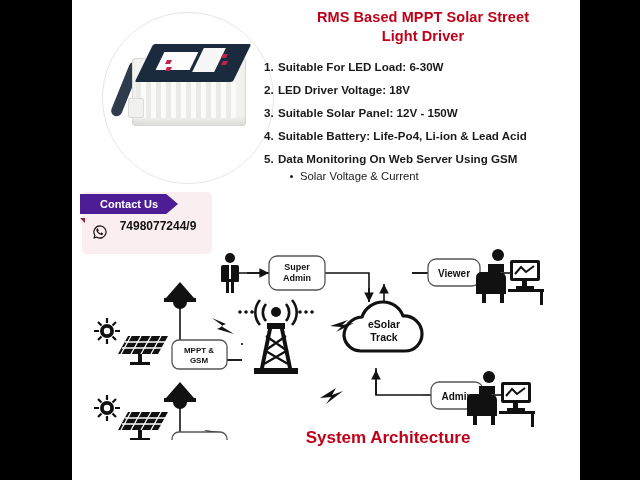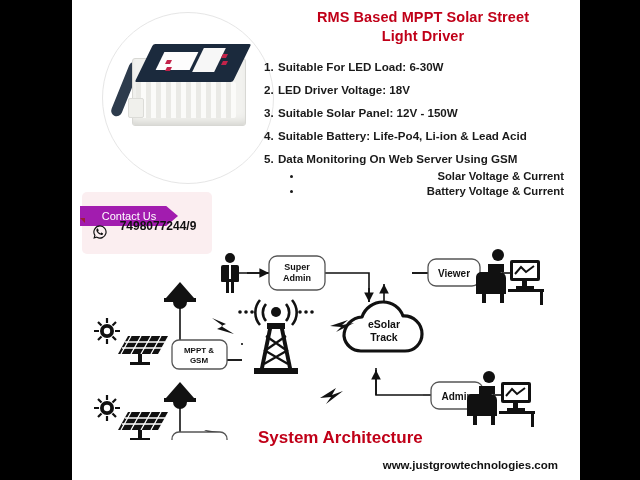--- a/index.html
+++ b/index.html
@@ -46,45 +46,45 @@
   #headline{position:absolute;left:206px;top:8px;width:290px;
             text-align:center;color:#c00018;font-weight:bold;font-size:14.5px;
             line-height:19px;letter-spacing:.1px;}
 
   
   #features{position:absolute;left:192px;top:60px;width:300px;}
   .feat{font-size:11.6px;font-weight:bold;color:#1a1a1a;line-height:13px;
         margin-bottom:10px;white-space:nowrap;}
   .feat .num{display:inline-block;width:14px;}
   #sublist{margin:-6px 0 0 24px;}
-  .sub{font-size:11.3px;font-weight:bold;color:#1a1a1a;line-height:15px;
-       position:relative;padding-left:12px;white-space:nowrap;text-align:right;}
+  .sub{font-size:11.3px;font-weight:normal;color:#1a1a1a;line-height:15px;
+       position:relative;padding-left:12px;white-space:nowrap;}
   .sub:before{content:"";position:absolute;left:2px;top:6px;width:3px;height:3px;
               background:#1a1a1a;border-radius:50%;}
 
   
   #contact{position:absolute;left:10px;top:192px;width:130px;height:62px;
            background:#fbeef0;border-radius:5px;}
-  #ribbon{position:absolute;left:-2px;top:14px;width:98px;height:20px;
-          background:#a21caf;color:#fff;font-size:11px;font-weight:normal;
+  #ribbon{position:absolute;left:-2px;top:2px;width:98px;height:20px;
+          background:#4c1d95;color:#fff;font-size:11px;font-weight:bold;
           line-height:20px;text-align:center;
           clip-path:polygon(0 0,88% 0,100% 50%,88% 100%,0 100%);}
   #ribbon-tail{position:absolute;left:-2px;top:26px;width:0;height:0;
                border-top:5px solid #9b1f38;border-left:5px solid transparent;}
   #wa-icon{position:absolute;left:10px;top:32px;width:16px;height:16px;}
   #phone{position:absolute;left:28px;top:28px;width:96px;
          font-size:12px;font-weight:bold;color:#111;line-height:13px;
          text-align:center;}
 
   
   #diagram{position:absolute;left:0;top:240px;width:508px;height:200px;}
   #diagram svg{display:block;}
 
   
-  #sys-title{position:absolute;left:186px;top:428px;width:260px;
+  #sys-title{position:absolute;left:186px;top:428px;width:260px;text-align:center;
              color:#c00018;font-weight:bold;font-size:17px;}
   #site{position:absolute;left:196px;top:459px;width:290px;text-align:right;
         color:#111;font-weight:bold;font-size:11.5px;}
 </style>
 </head>
 <body>
 
 <div id="stage">
 
   <div class="bar left"></div>
@@ -126,21 +126,20 @@
         <span class="num">3.</span><span>Suitable Solar Panel: 12V - 150W</span>
       </div>
       <div class="feat">
         <span class="num">4.</span><span>Suitable Battery: Life-Po4, Li-ion &amp; Lead Acid</span>
       </div>
       <div class="feat">
         <span class="num">5.</span><span>Data Monitoring On Web Server Using GSM</span>
       </div>
       <div id="sublist">
         <div class="sub">Solar Voltage &amp; Current</div>
-        <div class="sub">Battery Voltage &amp; Current</div>
       </div>
     </div>
 
     <div id="contact">
       <div id="ribbon">Contact Us</div>
       <div id="ribbon-tail"></div>
       <div id="wa-icon">
         <svg width="16" height="16" viewBox="0 0 24 24">
           <path d="M12 2a10 10 0 0 0-8.6 15.1L2 22l5-1.3A10 10 0 1 0 12 2zm0 1.8a8.2 8.2 0 1 1-4.3 15.2l-.3-.2-2.9.8.8-2.8-.2-.3A8.2 8.2 0 0 1 12 3.8z" fill="#111"></path>
           <path d="M9.2 7.4c-.2-.5-.4-.5-.6-.5h-.5c-.2 0-.5.1-.7.4-.3.3-.9.9-.9 2.1s.9 2.4 1 2.6c.1.2 1.7 2.8 4.3 3.8 2.1.8 2.6.7 3 .6.5 0 1.4-.6 1.6-1.2.2-.6.2-1 .1-1.2l-.6-.3-1.6-.8c-.2-.1-.4-.1-.6.1l-.8 1c-.1.2-.3.2-.5.1-.2-.1-1-.4-1.9-1.2-.7-.6-1.2-1.4-1.3-1.6-.1-.2 0-.4.1-.5l.4-.5.3-.5v-.5l-.8-1.9z" fill="#111"></path>
@@ -345,16 +344,15 @@
 
         <g>
           <rect x="100" y="192" width="55" height="29" rx="7" ry="7" fill="#fff" stroke="#555" stroke-width="1.3"></rect>
           <text x="127" y="205" text-anchor="middle" font-family="Liberation Sans, sans-serif" font-size="8" font-weight="bold" fill="#111">MPPT &amp;</text>
           <text x="127" y="215" text-anchor="middle" font-family="Liberation Sans, sans-serif" font-size="8" font-weight="bold" fill="#111">GSM</text>
         </g>
       </svg>
     </div>
 
     <div id="sys-title">System Architecture</div>
-    <div id="site">www.justgrowtechnologies.com</div>
 
   </div>
 </div>
 
 </body></html>

